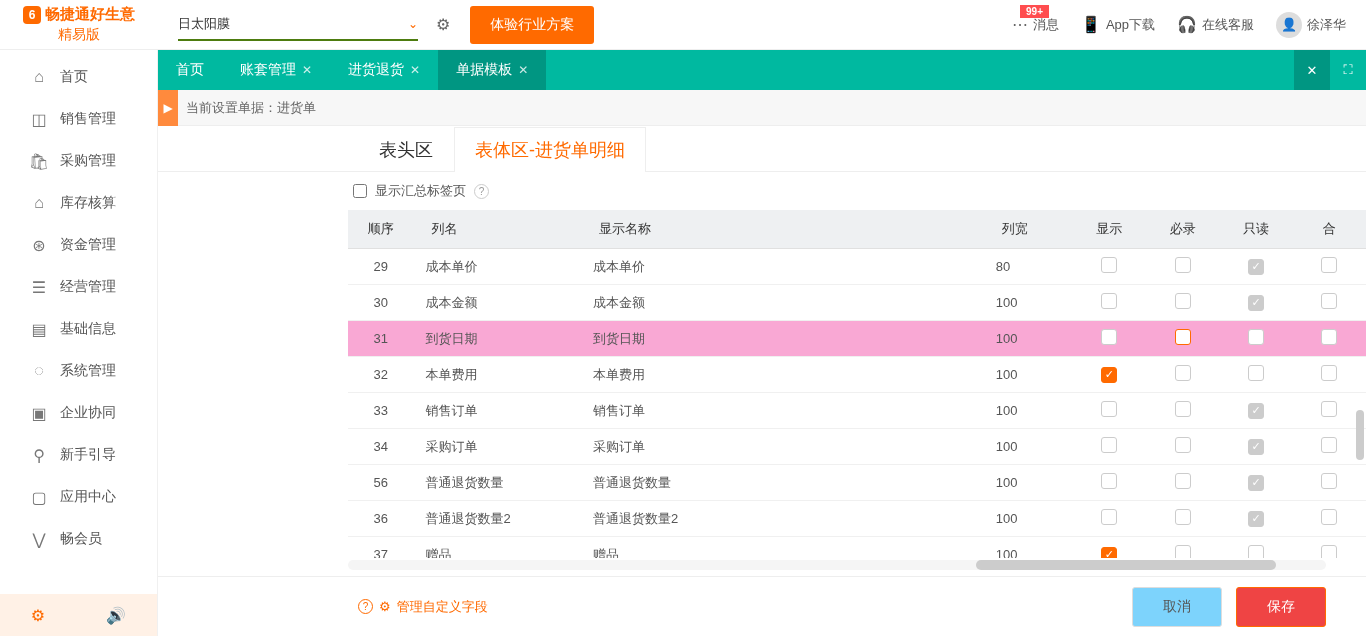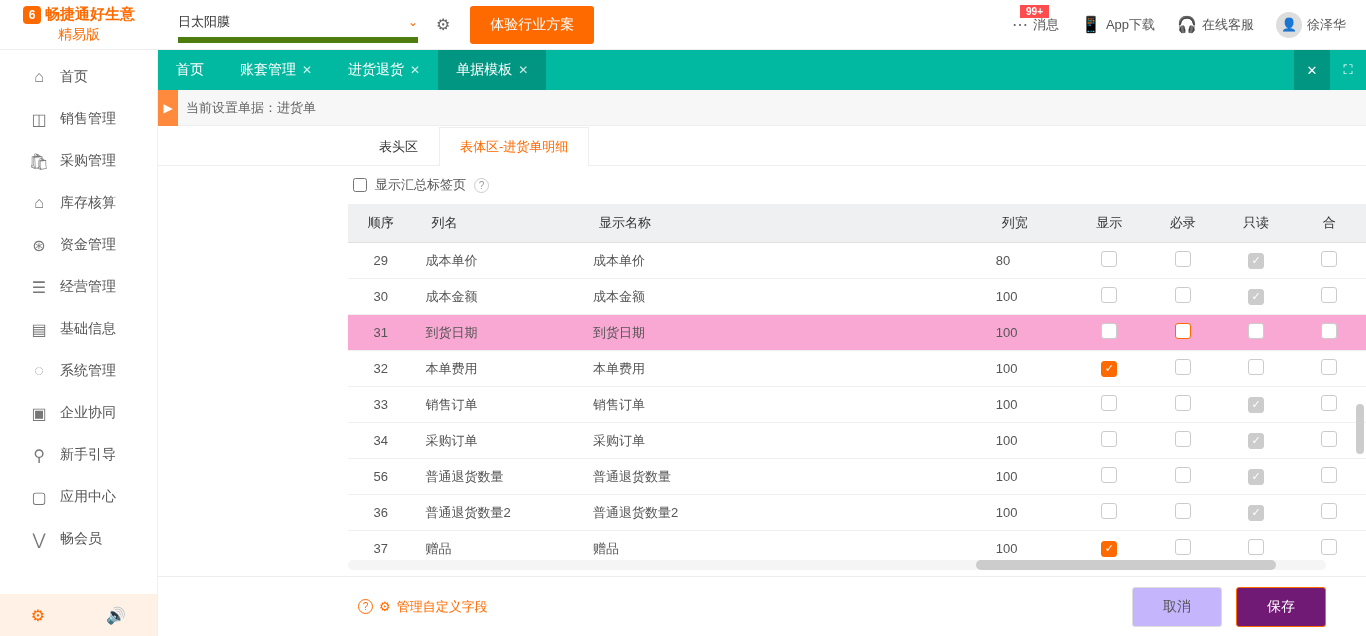--- a/index.html
+++ b/index.html
@@ -3,21 +3,21 @@
   <meta charset="utf-8">
   <style>
     * { margin: 0; padding: 0; box-sizing: border-box; }
     body { font-family: "Microsoft YaHei", Arial, sans-serif; font-size: 13px; color: #333; background: #fff; width: 1366px; height: 636px; overflow: hidden; }
     
     
     .top-header { height: 50px; display: flex; align-items: center; padding: 0 20px 0 0; border-bottom: 1px solid #eee; }
     .logo-area { width: 158px; display: flex; flex-direction: column; align-items: center; justify-content: center; }
     .logo-main { color: #ff6a00; font-size: 15px; font-weight: bold; display: flex; align-items: center; gap: 4px; }
     .logo-sub { color: #ff6a00; font-size: 14px; margin-top: 2px; }
-    .company-select { margin-left: 20px; display: flex; align-items: center; gap: 6px; width: 240px; border-bottom: 6px solid #4d7c0f; padding: 6px 0; cursor: pointer; }
+    .company-select { margin-left: 20px; display: flex; align-items: center; gap: 6px; width: 240px; border-bottom: 2px solid #4d7c0f; padding: 6px 0; cursor: pointer; }
     .company-name { flex: 1; color: #333; }
     .chevron-down { color: #ff6a00; font-size: 12px; }
     .gear-btn { margin-left: 18px; color: #666; cursor: pointer; font-size: 16px; }
     .trial-btn { margin-left: 20px; background: #ff6a00; color: #fff; border: none; padding: 10px 20px; border-radius: 3px; cursor: pointer; font-size: 14px; }
     .header-right { margin-left: auto; display: flex; align-items: center; gap: 22px; }
     .hr-item { display: flex; align-items: center; gap: 5px; color: #555; cursor: pointer; position: relative; }
     .hr-icon { font-size: 16px; color: #666; }
     .badge { position: absolute; top: -10px; left: 8px; background: #ff4d4f; color: #fff; font-size: 10px; padding: 1px 6px; border-radius: 0; font-weight: bold; }
     .avatar { width: 26px; height: 26px; border-radius: 50%; background: #ddd; display: flex; align-items: center; justify-content: center; color: #999; }
     
@@ -45,21 +45,21 @@
     .teal-btn.close-panel { background: #009682; }
     
     
     .page-body { flex: 1; background: #fff; margin: 0; display: flex; flex-direction: column; overflow: hidden; }
     
     .crumb-bar { height: 36px; display: flex; align-items: center; background: #f7f7f7; border-bottom: 1px solid #eee; }
     .crumb-arrow { width: 20px; height: 36px; background: #ff8a3d; display: flex; align-items: center; justify-content: center; color: #fff; font-size: 12px; }
     .crumb-text { margin-left: 8px; color: #666; font-size: 13px; }
     
     .sub-tabs { display: flex; border-bottom: 1px solid #eee; padding-left: 200px; }
-    .sub-tab { padding: 10px 20px; color: #333; cursor: pointer; border: 1px solid transparent; border-bottom: none; position: relative; top: 1px; font-size: 13px; }
+    .sub-tab { padding: 10px 20px; color: #333; cursor: pointer; border: 1px solid transparent; border-bottom: none; position: relative; top: 1px; font-size: 18px; }
     .sub-tab.active { color: #ff6a00; border-color: #eee; background: #fff; }
     
     .checkbox-row { padding: 10px 10px 10px 195px; display: flex; align-items: center; gap: 8px; color: #555; font-size: 13px; }
     .checkbox-row input { width: 14px; height: 14px; }
     .help-icon { color: #999; border: 1px solid #ccc; border-radius: 50%; width: 15px; height: 15px; display: inline-flex; align-items: center; justify-content: center; font-size: 10px; }
     
     
     .table-container { flex: 1; overflow: auto; margin: 0 0 0 190px; position: relative; }
     .data-table { width: 100%; border-collapse: collapse; }
     .data-table th { background: #eef0f2; text-align: left; padding: 10px 18px; font-weight: normal; color: #333; border-bottom: 1px solid #e0e0e0; font-size: 13px; }
@@ -77,22 +77,22 @@
     .col-seq { width: 70px; }
     .col-name { width: 200px; }
     .col-disp { width: 500px; }
     .col-width { width: 100px; }
     .col-chk { width: 80px; }
     
     
     .bottom-bar { height: 60px; border-top: 1px solid #eee; display: flex; align-items: center; padding: 0 40px 0 200px; background: #fff; }
     .manage-link { color: #ff6a00; display: flex; align-items: center; gap: 6px; cursor: pointer; font-size: 13px; }
     .bottom-actions { margin-left: auto; display: flex; gap: 14px; }
-    .btn { padding: 10px 30px; border-radius: 3px; cursor: pointer; font-size: 14px; border: 1px solid #ddd; background: #c4b5fd; color: #555; }
-    .btn.primary { background: #701a75; color: #fff; border-color: #ff6a00; }
+    .btn { padding: 10px 30px; border-radius: 3px; cursor: pointer; font-size: 14px; border: 1px solid #ddd; background: #7dd3fc; color: #555; }
+    .btn.primary { background: #ef4444; color: #fff; border-color: #ff6a00; }
     
     .hscroll { height: 10px; background: #f5f5f5; margin: 2px 40px 6px 190px; position: relative; border-radius: 5px; }
     .hscroll-thumb { position: absolute; right: 50px; top: 0; height: 10px; width: 300px; background: #ccc; border-radius: 5px; }
     
     .vscroll-hint { position: absolute; right: 2px; top: 200px; width: 8px; height: 50px; background: #ccc; border-radius: 4px; }
   </style>
 </head>
 <body>
 
 <div class="top-header">

